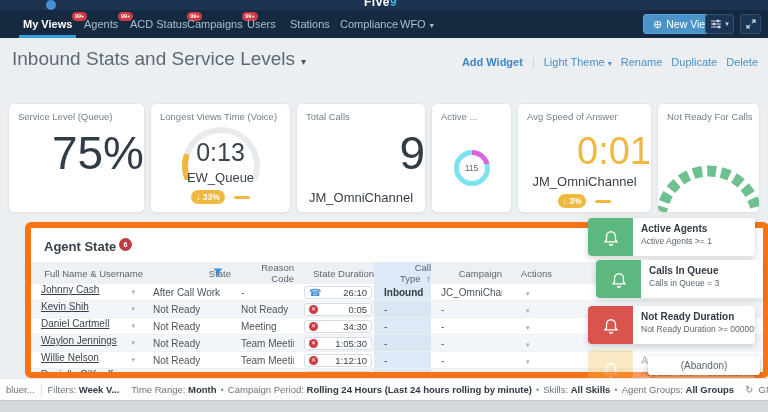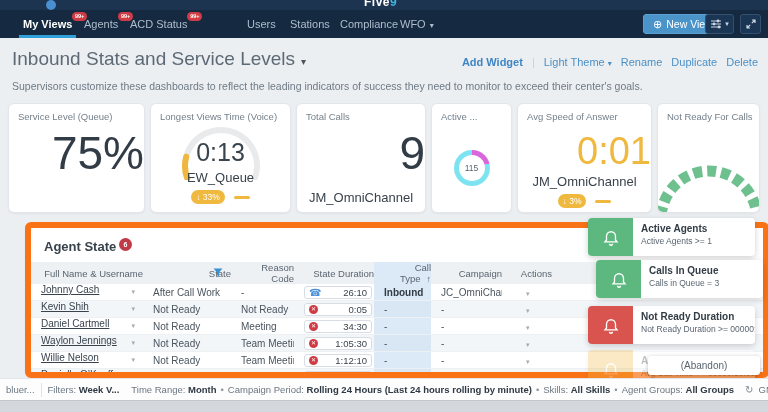--- a/index.html
+++ b/index.html
@@ -43,21 +43,21 @@
   .c2 { left:150px; width:141px; }
   .c3 { left:296px; width:130px; }
   .c4 { left:431px; width:81px;  }
   .c5 { left:517px; width:135px; }
   .c6 { left:657px; width:103px; }
   .bigval { position:absolute; left:0; right:0; top:22px; text-align:right; font-size:46px; color:#323c46; }
   .bigval.yellow { font-size:38px; color:#efb93f; top:26px; }
   .cardlabel { position:absolute; left:0; right:0; top:86px; text-align:center; font-size:13px; color:#39424b; }
   .cardlabel.up { top:66px; }
   .deltarow { position:absolute; left:0; right:0; top:86px; display:flex; align-items:center; justify-content:center; gap:9px; }
-  .pill { background:#efb93f; color:#fff; font-size:8.5px; font-weight:normal; padding:2px 5px; border-radius:9px; }
+  .pill { background:#efb93f; color:#fff; font-size:8.5px; font-weight:bold; padding:2px 5px; border-radius:9px; }
   .dash { width:16px; height:3px; background:#efb93f; border-radius:2px; }
   .gauge { position:absolute; left:20px; top:12px; }
   .gaugeval { position:absolute; left:0; right:0; top:34px; text-align:center; font-size:25px; color:#3a444d; }
   .donut { position:absolute; left:50%; top:46px; transform:translateX(-50%); width:36px; height:36px; border-radius:50%;
            background:conic-gradient(#d966dd 0deg 75deg, #7de3f0 75deg 360deg); display:flex; align-items:center; justify-content:center; }
   .donut-hole { width:26px; height:26px; border-radius:50%; background:#fff; display:flex; align-items:center; justify-content:center; font-size:8.5px; color:#5a6570; }
   .arc-green { position:absolute; left:0; top:0; }
 
   
   .panel { position:absolute; left:25px; top:184px; width:744px; height:156px; background:#fff; border:6px solid #f97316; border-radius:6px; box-shadow:0 1px 2px rgba(0,0,0,.05); overflow:hidden; }
@@ -109,20 +109,21 @@
 
 <div class="topstrip">
   <div class="logo-circle"></div>
   <div class="brand"><span>Five</span><span class="accent">9</span></div>
 </div>
 
 <div class="nav">
   <div class="nav-item active" style="left:23px"><span>My Views</span><span class="nav-badge">99+</span></div>
   <div class="nav-item" style="left:84px"><span>Agents</span><span class="nav-badge">99+</span></div>
   <div class="nav-item" style="left:130px"><span>ACD Status</span><span class="nav-badge">99+</span></div>
+  <div class="nav-item" style="left:187px"><span>Campaigns</span><span class="nav-badge">99+</span></div>
   <div class="nav-item" style="left:247px"><span>Users</span></div>
   <div class="nav-item" style="left:290px"><span>Stations</span></div>
   <div class="nav-item" style="left:340px"><span>Compliance</span></div>
   <div class="nav-item" style="left:400px"><span>WFO</span><span class="nav-caret">▾</span></div>
 
   <div class="btn-newview"><span class="plus">⊕</span><span>New View</span></div>
   <div class="navbtn filters">
     <svg width="12" height="10" viewBox="0 0 12 10">
       <g stroke="#cfd9e3" stroke-width="1">
           <line x1="1" y1="2" x2="11" y2="2"></line>
@@ -146,21 +147,20 @@
 
   <div class="page-title"><span>Inbound Stats and Service Levels</span><span class="caret">▾</span></div>
   <div class="hdr-actions">
     <span class="aw">Add Widget</span>
     <span class="pipe">|</span>
     <span class="lt"><span>Light Theme</span> <span class="caret">▾</span></span>
     <span>Rename</span>
     <span>Duplicate</span>
     <span>Delete</span>
   </div>
-  <div class="subtitle">Supervisors customize these dashboards to reflect the leading indicators of success they need to monitor to exceed their center's goals.</div>
 
   <div class="card c1">
     <div class="card-title">Service Level (Queue)</div>
     <div class="bigval">75%</div>
   </div>
 
   <div class="card c2">
     <div class="card-title">Longest Views Time (Voice)</div>
     <svg class="gauge" width="100" height="64" viewBox="0 0 100 64">
       <path d="M 16.2 62.3 A 36 36 0 1 1 83.8 62.3" stroke="#e9eaec" stroke-width="6" fill="none" stroke-linecap="round"></path>

